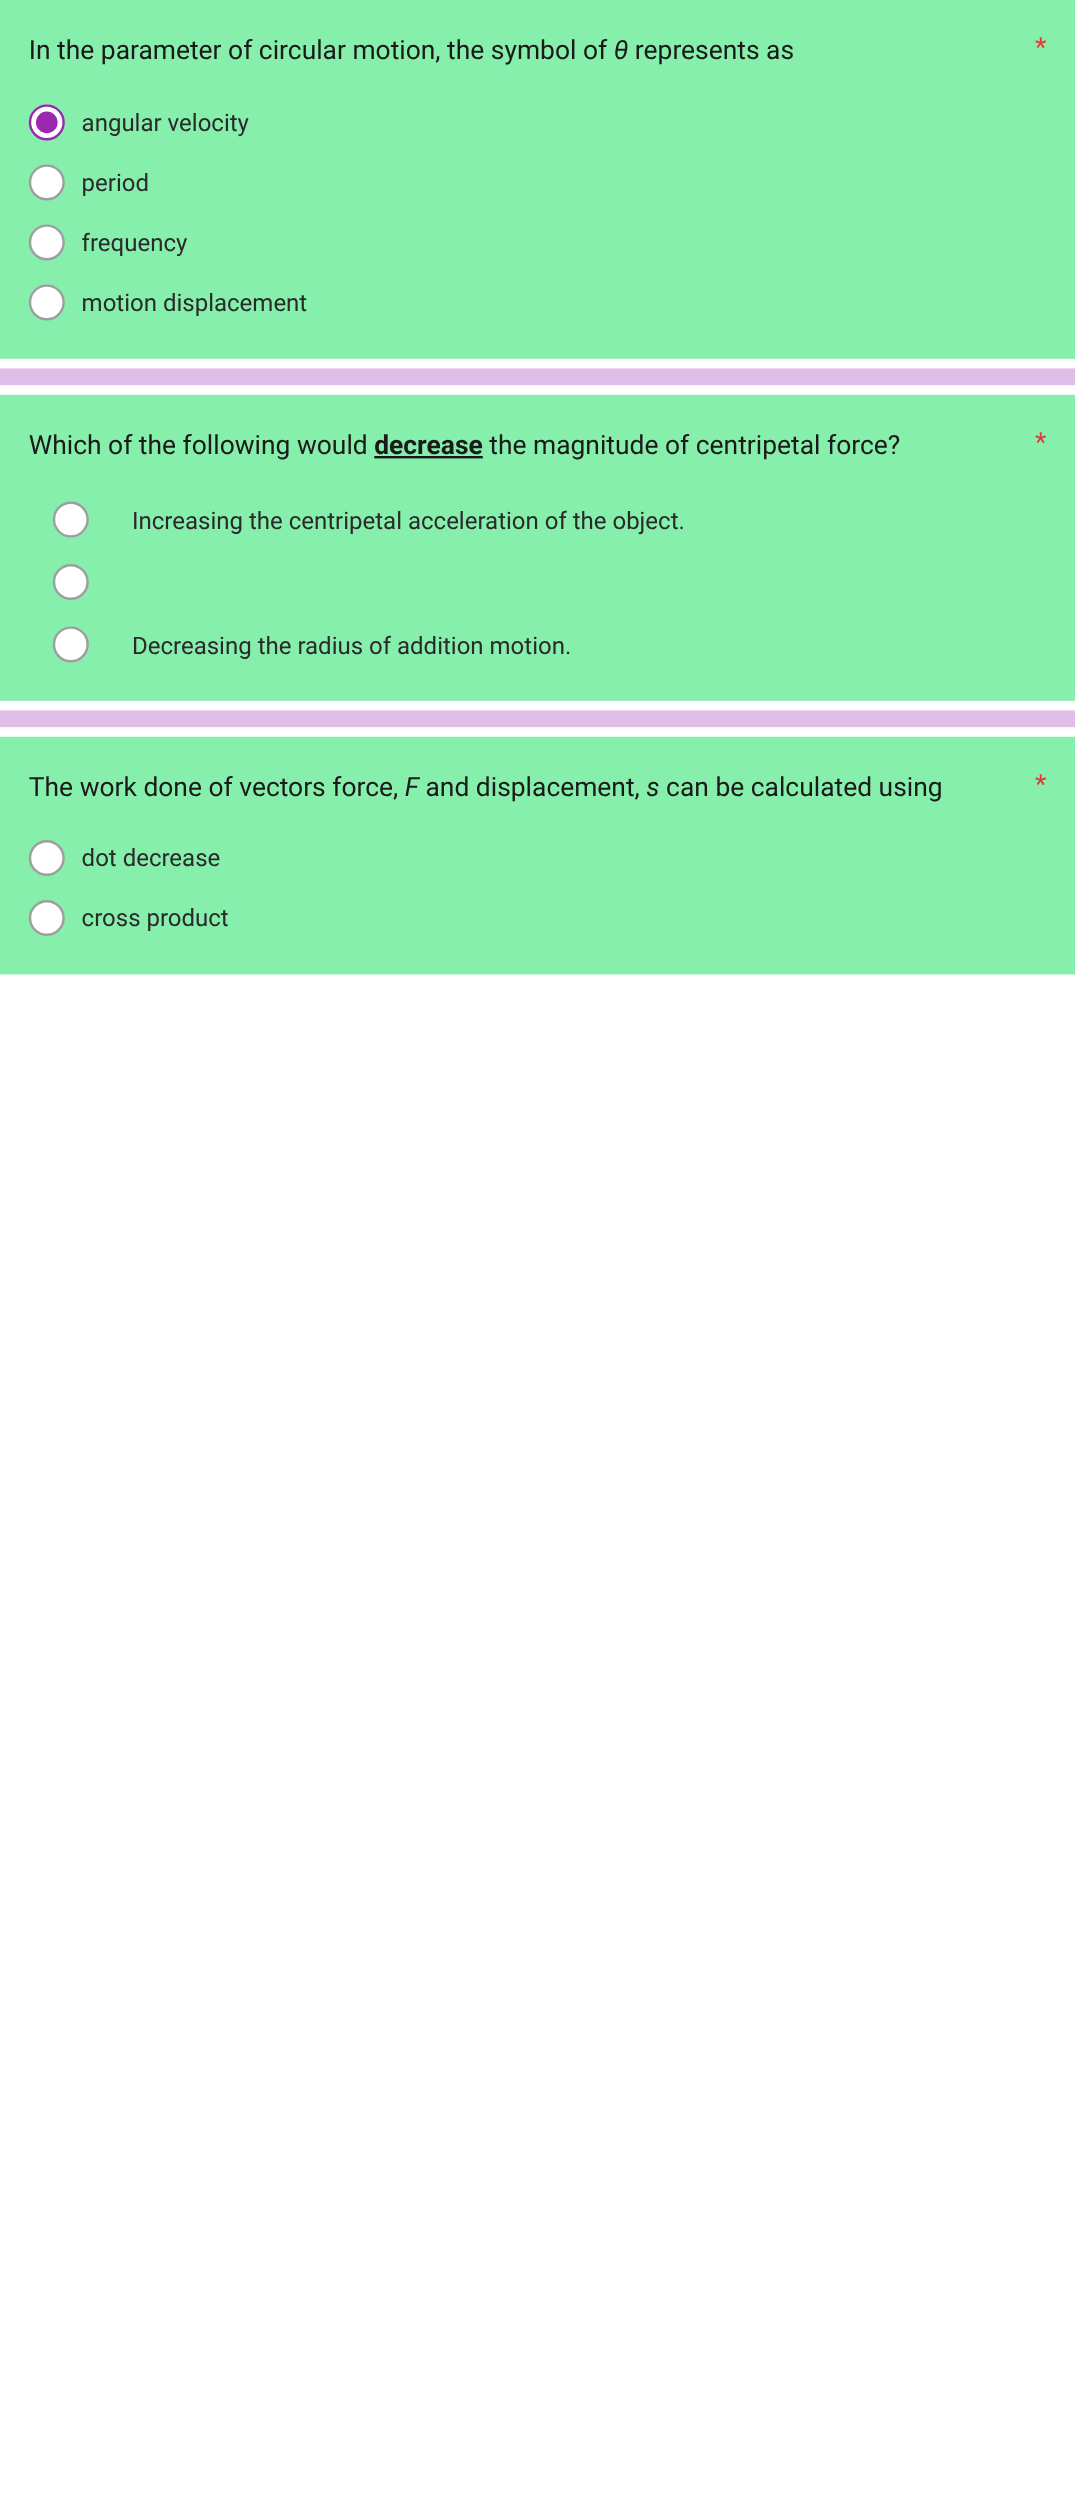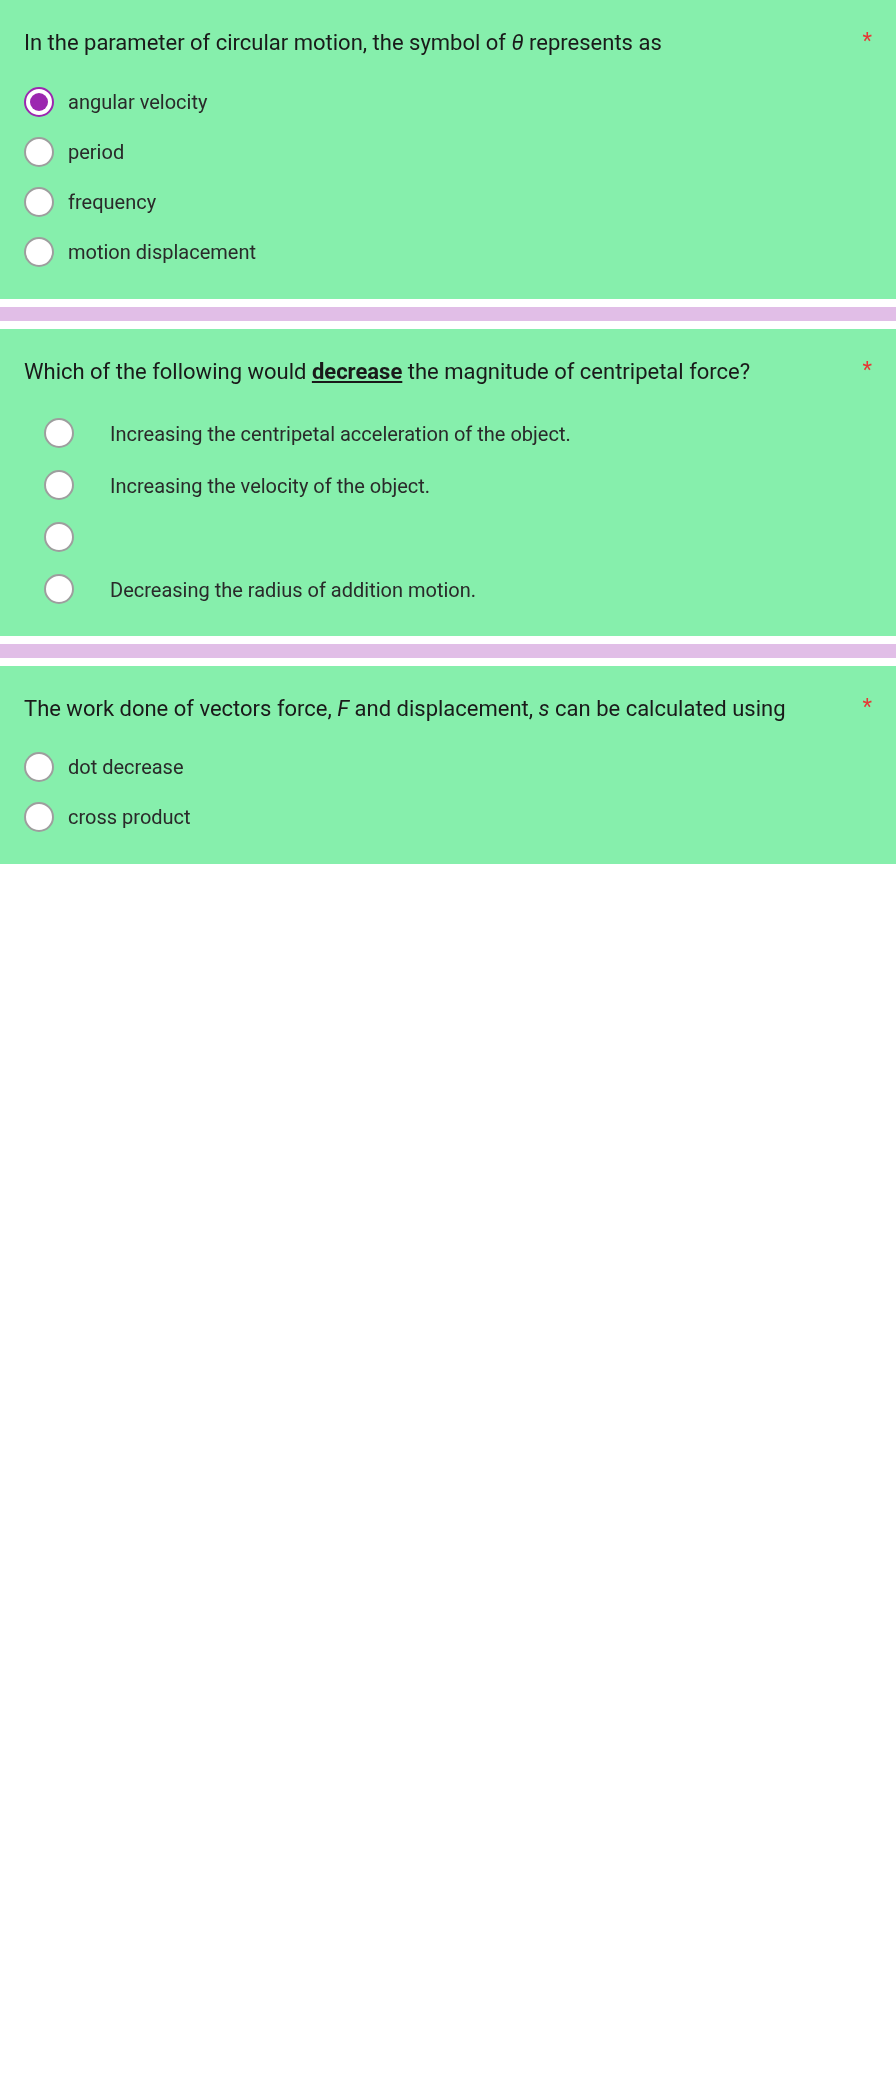--- a/index.html
+++ b/index.html
@@ -156,24 +156,20 @@
     </div>
     <span class="required-star">*</span>
   </div>
   <div class="options-list">
     <div class="option-item-multiline">
       <div class="radio-circle"></div>
       <span class="option-label-multiline">Increasing the centripetal acceleration of the object.</span>
     </div>
     <div class="option-item-multiline">
       <div class="radio-circle"></div>
-      <span class="option-label-multiline">Increasing the velocity of the object.</span>
-    </div>
-    <div class="option-item-multiline">
-      <div class="radio-circle"></div>
     </div>
     <div class="option-item-multiline">
       <div class="radio-circle"></div>
       <span class="option-label-multiline">Decreasing the radius of addition motion.</span>
     </div>
   </div>
 </div>
 
 <div class="divider-bar"></div>
 

